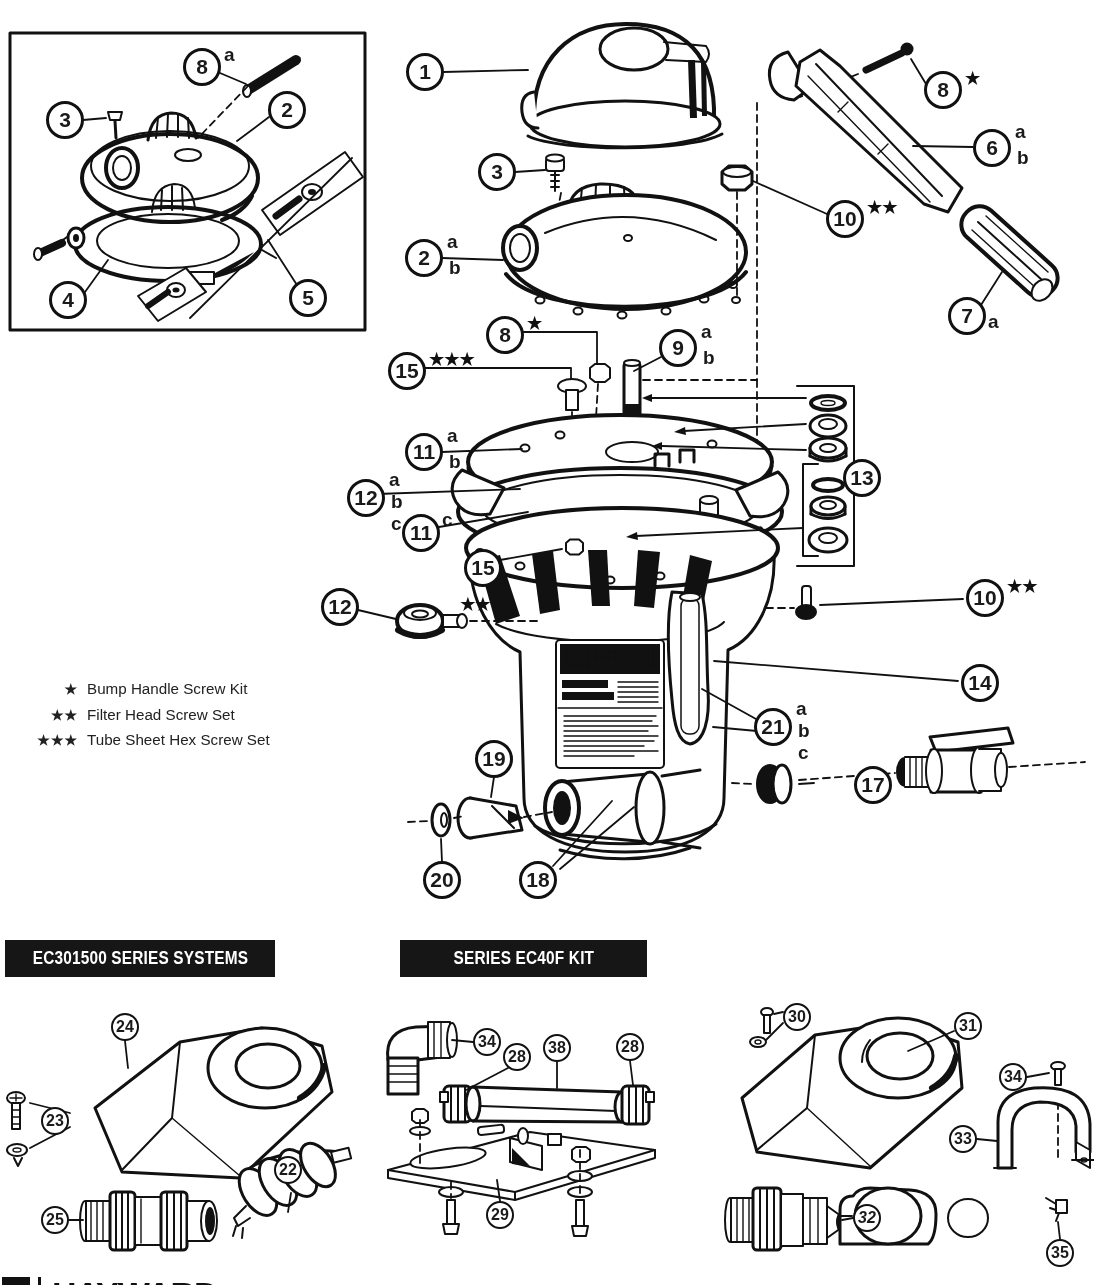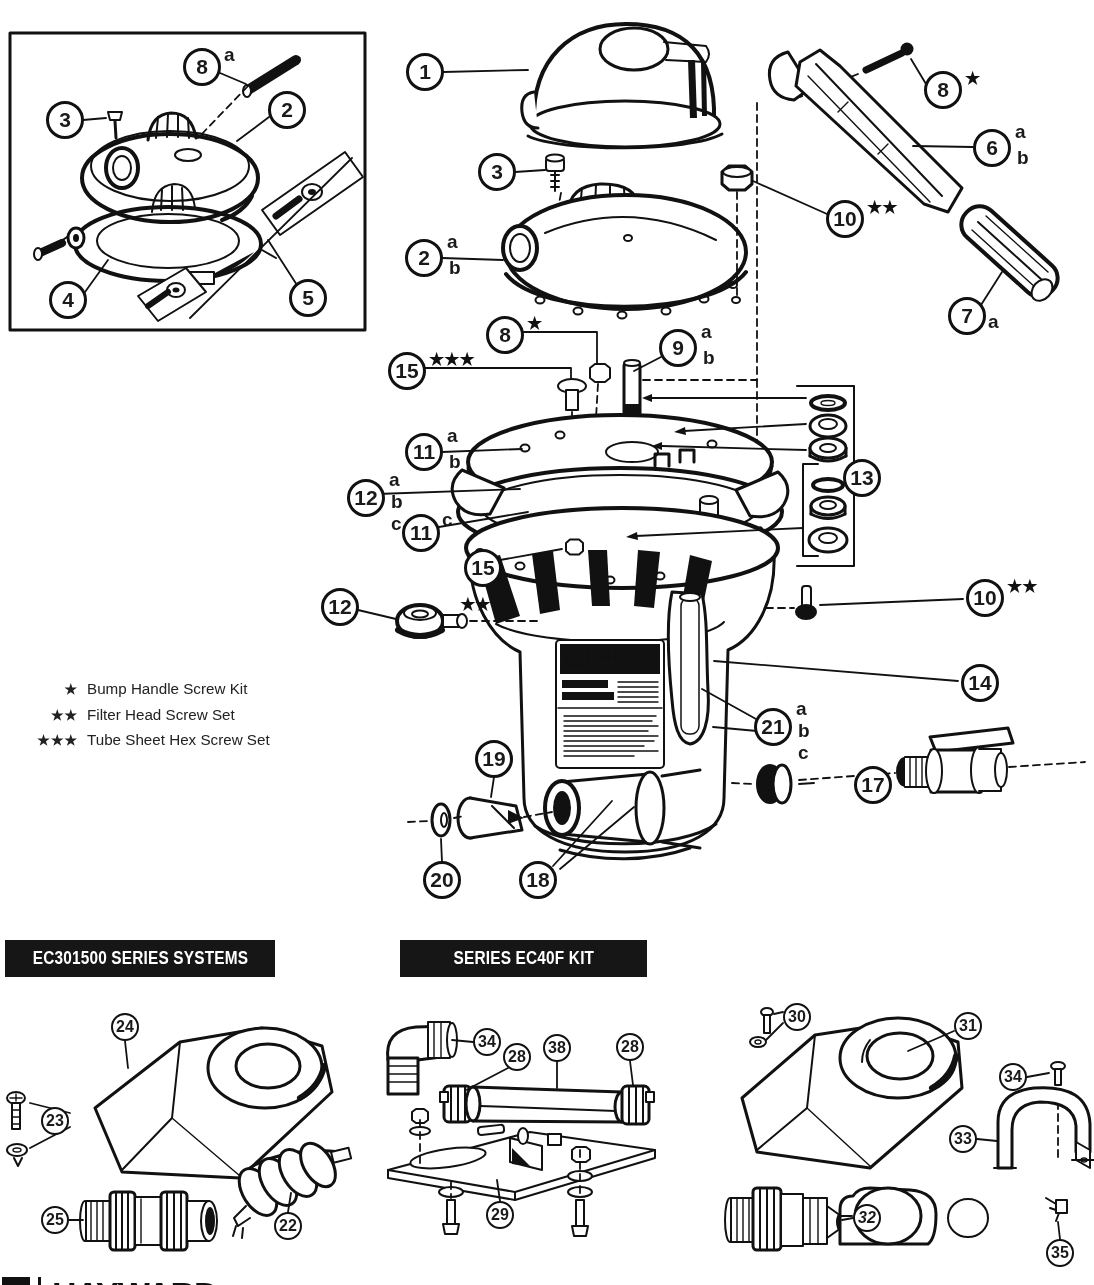--- a/index.html
+++ b/index.html
@@ -691,21 +691,21 @@
       </div>
       <div class="callout small" style="left: 125px; top: 1027px;">
         <div class="cc">24</div>
       </div>
       <div class="callout small" style="left: 55px; top: 1121px;">
         <div class="cc">23</div>
       </div>
       <div class="callout small" style="left: 55px; top: 1220px;">
         <div class="cc">25</div>
       </div>
-      <div class="callout small" style="left: 288px; top: 1226px;">
+      <div class="callout small" style="left: 288px; top: 1170px;">
         <div class="cc">22</div>
       </div>
       <div class="callout small" style="left: 487px; top: 1042px;">
         <div class="cc">34</div>
       </div>
       <div class="callout small" style="left: 517px; top: 1057px;">
         <div class="cc">28</div>
       </div>
       <div class="callout small" style="left: 557px; top: 1048px;">
         <div class="cc">38</div>

